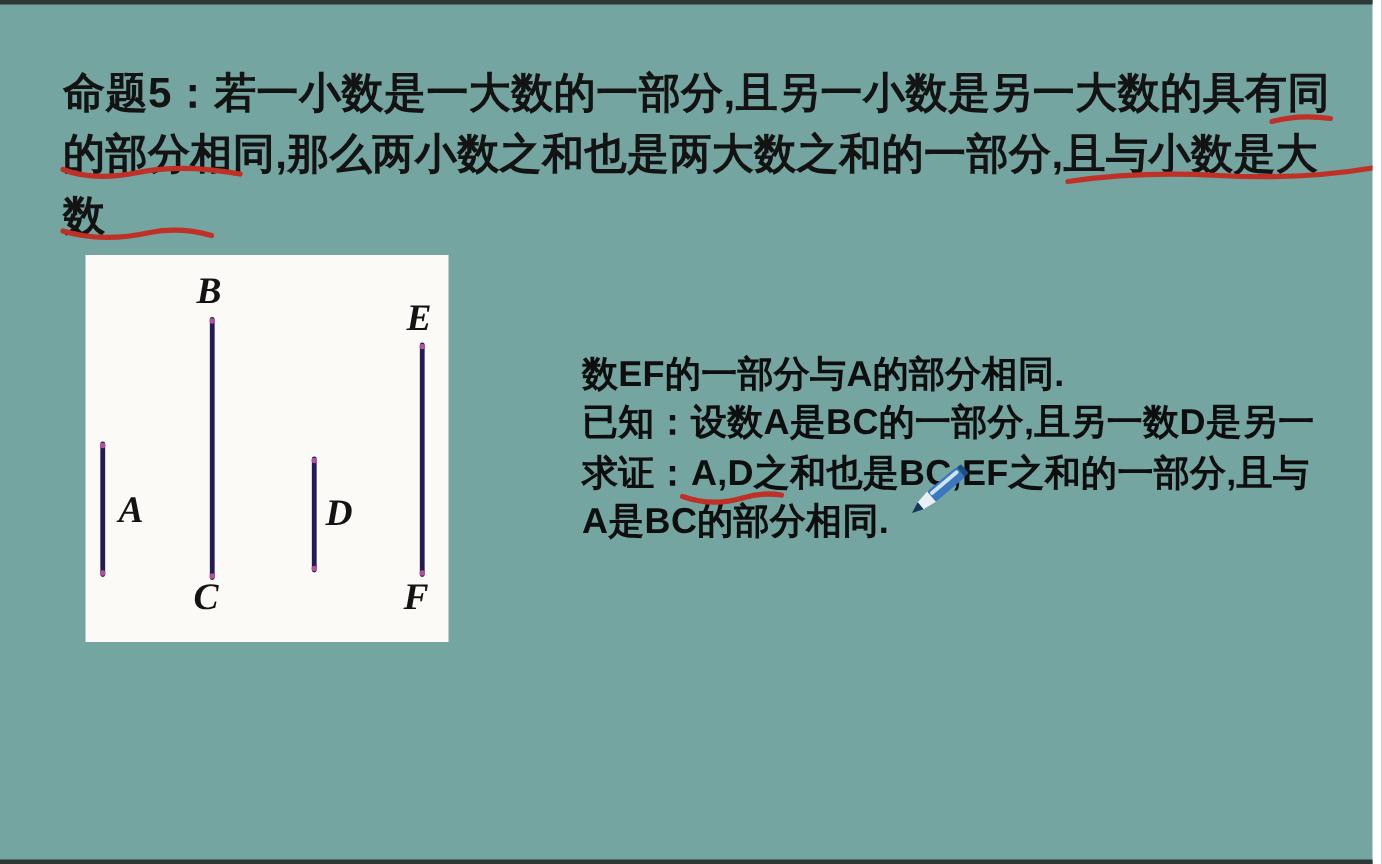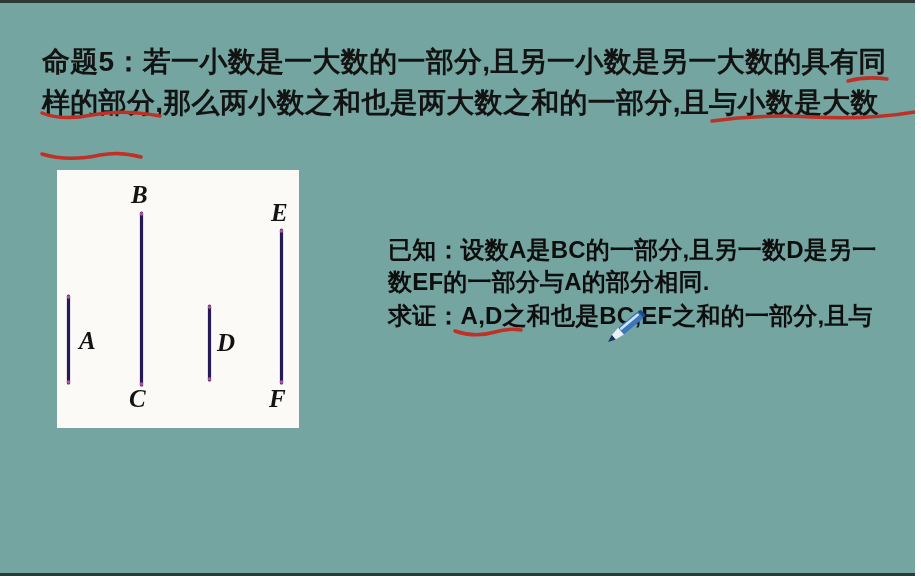--- a/index.html
+++ b/index.html
@@ -55,21 +55,21 @@
 </head>
 <body>
 
 <div class="screen">
 
   <div class="edge-strip top"></div>
   <div class="edge-strip bottom"></div>
 
   <div class="title">
     <div>命题5：若一小数是一大数的一部分,且另一小数是另一大数的具有同</div>
-    <div>样的部分,那么两小数之和也是两大数之和的一部分,且与小数是大数</div>
+    <div>的部分相同,那么两小数之和也是两大数之和的一部分,且与小数是大数</div>
   </div>
 
   <div class="figure-box">
     <svg width="242" height="258" viewBox="0 0 242 258">
       <g stroke-width="3.2" stroke-linecap="round">
         <line x1="11.5" y1="126" x2="11.5" y2="213" stroke="#251a55"></line>
         <line x1="84.5" y1="43" x2="84.5" y2="215" stroke="#251a55"></line>
         <line x1="152.5" y1="136" x2="152.5" y2="210" stroke="#251a55"></line>
         <line x1="224.5" y1="60" x2="224.5" y2="213" stroke="#251a55"></line>
       </g>
@@ -86,26 +86,27 @@
     </svg>
     <div class="fig-label lbl-B">B</div>
     <div class="fig-label lbl-E">E</div>
     <div class="fig-label lbl-A">A</div>
     <div class="fig-label lbl-D">D</div>
     <div class="fig-label lbl-C">C</div>
     <div class="fig-label lbl-F">F</div>
   </div>
 
   <div class="body-text given">
+    <div>数EF的一部分与A的部分相同.</div>
     <div>已知：设数A是BC的一部分,且另一数D是另一</div>
-    <div>数EF的一部分与A的部分相同.</div>
   </div>
 
   <div class="body-text prove">
     <div>求证：A,D之和也是BC,EF之和的一部分,且与</div>
+    <div>A是BC的部分相同.</div>
   </div>
 
   <svg class="annot-layer" viewBox="0 0 921 576">
     <g fill="none" stroke="#bf3126" stroke-width="3.5" stroke-linecap="round">
       <path d="M848 81 Q866 76 887 79" stroke="#bf3126"></path>
       <path d="M42 113 Q62 121 92 115 Q122 109 160 116" stroke="#bf3126"></path>
       <path d="M712 121 Q760 114 812 117 Q868 120 915 112" stroke="#bf3126"></path>
       <path d="M42 154 Q68 162 100 155 Q120 151 141 157" stroke="#bf3126"></path>
       <path d="M455 331 Q475 338 495 332 Q508 328 521 330" stroke="#bf3126"></path>
     </g>

